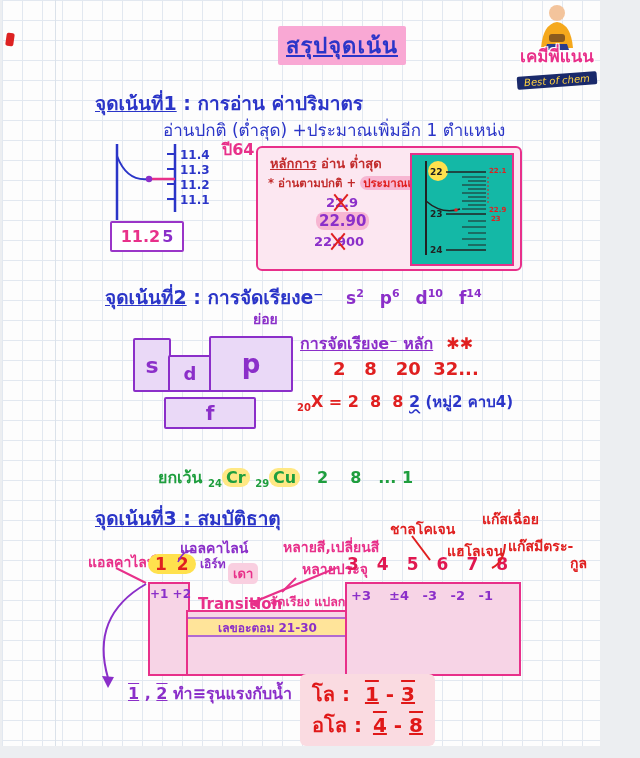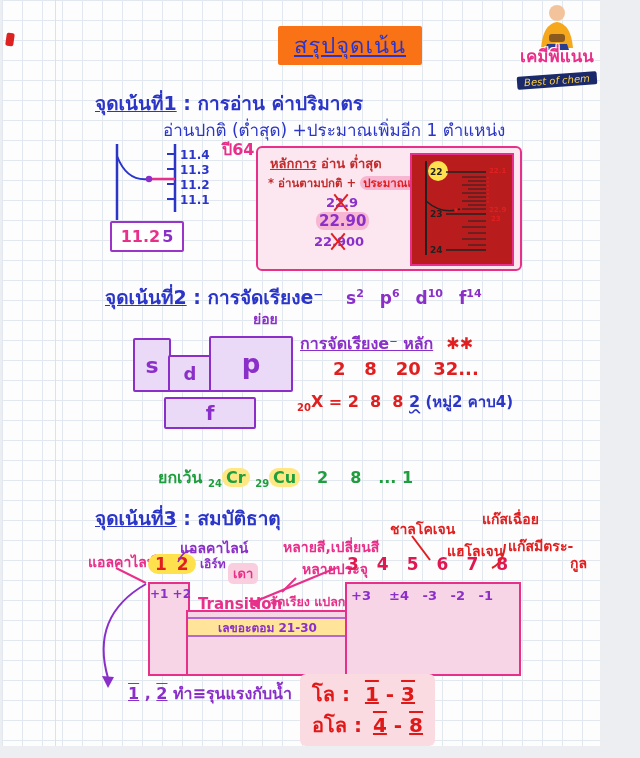--- a/index.html
+++ b/index.html
@@ -11,21 +11,21 @@
   .abs{position:absolute;}
   .pre{white-space:pre;}
   
   .blue{color:#2b35c8;} .purple{color:#8b2fc9;} .magenta{color:#e8308a;}
   .red{color:#e02020;} .green{color:#1f9e3e;} .darkred{color:#c22b2b;}
   .b{font-weight:bold;}
   .u{text-decoration:underline;}
   .od{text-decoration:overline underline;}
   .wavy{color:#2b35c8;text-decoration:underline wavy;}
   
-  .title{background:#f97316;padding:2px 16px;font-size:22px;font-weight:normal;color:#2b35c8;text-decoration:underline;border-radius:2px;letter-spacing:1px;}
+  .title{background:#f9a8d4;padding:2px 8px;font-size:22px;font-weight:bold;color:#2b35c8;text-decoration:underline;border-radius:2px;letter-spacing:1px;}
   
   .h1{font-size:19px;font-weight:bold;color:#2b35c8;}
   
   .pbox{background:#fce7f1;border:2.5px solid #e8308a;border-radius:6px;}
   .hl-pink{background:#f7b6d2;border-radius:8px;padding:0 3px;}
   .crossed{position:relative;display:inline-block;}
   .crossed::before,.crossed::after{content:"";position:absolute;left:45%;top:-3px;bottom:-3px;width:2px;background:#e02020;}
   .crossed::before{transform:rotate(40deg);}
   .crossed::after{transform:rotate(-40deg);}
   
@@ -92,21 +92,21 @@
     <div class="abs" style="left:12px;top:5px;font-size:13px;">
       <span class="darkred b u">หลักการ</span><span class="darkred b"> อ่าน ต่ำสุด</span>
     </div>
     <div class="abs darkred b" style="left:10px;top:26px;font-size:11.5px;">
       <span>* อ่านตามปกติ + </span><span class="hl-pink red">ประมาณเอาเอง</span>
     </div>
     <div class="abs purple b" style="left:68px;top:47px;font-size:13px;"><span class="crossed">22.9</span></div>
     <div class="abs purple b hl-pink" style="left:58px;top:64px;font-size:15px;">22.90</div>
     <div class="abs purple b" style="left:56px;top:86px;font-size:13px;"><span class="crossed">22.900</span></div>
 
-    <div class="abs" style="left:152px;top:5px;width:100px;height:109px;background:#b91c1c;border:2px solid #e8308a;">
+    <div class="abs" style="left:152px;top:5px;width:100px;height:109px;background:#14b8a6;border:2px solid #e8308a;">
       <svg width="96" height="105" viewBox="0 0 96 105">
         <circle cx="26" cy="16" r="10" fill="#ffe14d"></circle>
         <line x1="14" y1="6" x2="14" y2="100" stroke="#222" stroke-width="2"></line>
         <text x="18" y="20" font-size="9" font-weight="bold" fill="#222">22</text>
         <text x="18" y="62" font-size="9" font-weight="bold" fill="#222">23</text>
         <text x="18" y="98" font-size="9" font-weight="bold" fill="#222">24</text>
         <line x1="34" y1="17" x2="74" y2="17" stroke="#222" stroke-width="1.6"></line>
         <line x1="34" y1="59" x2="74" y2="59" stroke="#222" stroke-width="1.6"></line>
         <line x1="34" y1="95" x2="74" y2="95" stroke="#222" stroke-width="1.6"></line>
         <line x1="50" y1="22" x2="74" y2="22" stroke="#222" stroke-width="1"></line>
@@ -161,21 +161,21 @@
   <div class="abs red b pre" style="left:333px;top:358px;font-size:18px;">2   8   20  32...</div>
   <div class="abs b" style="left:297px;top:390px;font-size:16px;">
     <sub class="red" style="font-size:10px;">20</sub><span class="red">X</span><span class="red pre"> = 2  8  8 </span><span class="wavy b">2</span><span class="blue" style="font-size:15px;"> (หมู่2 คาบ4)</span>
   </div>
 
   <div class="abs green b" style="left:158px;top:465px;font-size:16px;">
     <span>ยกเว้น </span><sub style="font-size:10px;">24</sub><span class="hl-yel">Cr</span>
     <sub style="font-size:10px;">29</sub><span class="hl-yel">Cu</span><span class="pre">   2    8   ... 1</span>
   </div>
 
-  <div class="abs h1" style="left:95px;top:503px;">
+  <div class="abs h1" style="left:95px;top:503px;text-decoration:underline;">
     <span class="u">จุดเน้นที่3</span><span> :  สมบัติธาตุ</span>
   </div>
 
   <div class="abs magenta lbl" style="left:88px;top:551px;font-size:14px;">แอลคาไลน์</div>
   <div class="abs purple lbl" style="left:180px;top:537px;font-size:14px;">แอลคาไลน์</div>
   <div class="abs purple lbl" style="left:200px;top:554px;font-size:12px;">เอิร์ท</div>
   <div class="abs magenta lbl" style="left:228px;top:563px;font-size:13px;background:#f9cfe0;border-radius:5px;padding:0 5px;">เดา</div>
   <div class="abs magenta lbl" style="left:283px;top:536px;font-size:14px;">หลายสี,เปลี่ยนสี</div>
   <div class="abs magenta lbl" style="left:302px;top:558px;font-size:14px;">หลายประจุ</div>
   <div class="abs red lbl" style="left:390px;top:518px;font-size:14px;">ชาลโคเจน</div>

